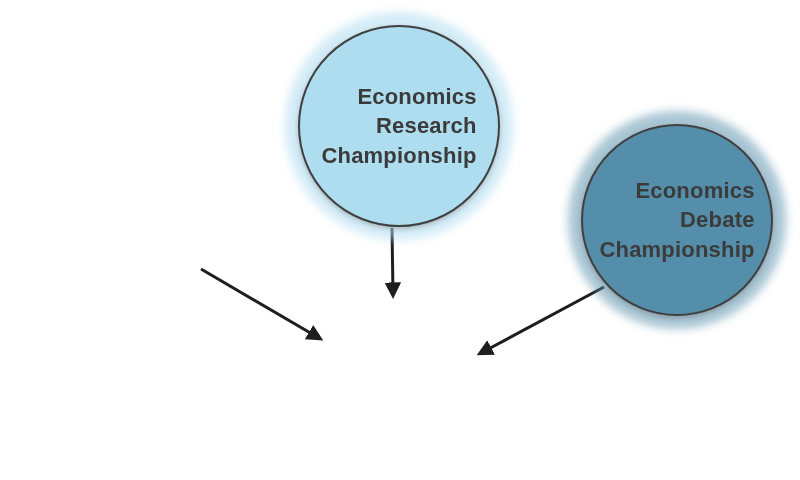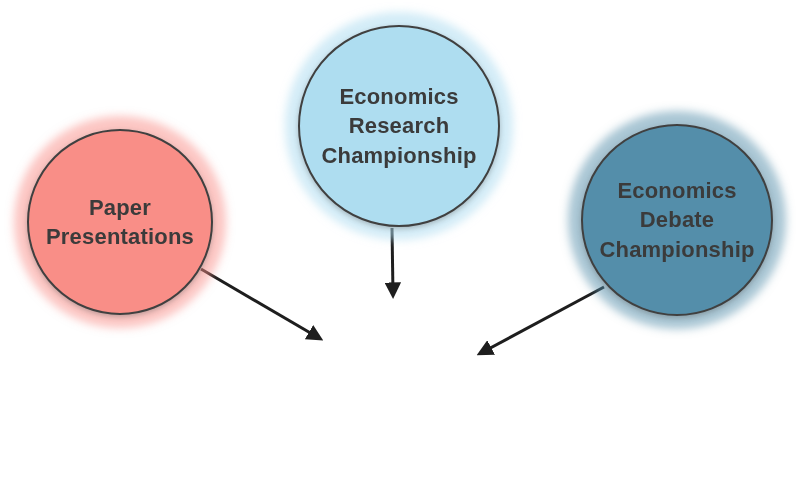--- a/index.html
+++ b/index.html
@@ -24,21 +24,21 @@
     pointer-events: none;
   }
   .node {
     position: absolute;
     box-sizing: border-box;
     border-radius: 50%;
     border: 2px solid #404040;
     display: flex;
     align-items: center;
     justify-content: center;
-    text-align: center;
+    text-align: right;
   }
   .node-label {
     white-space: pre-line;
     font-weight: bold;
     color: #3B3B3B;
     line-height: 1.32;
     letter-spacing: 0.2px;
   }
   .node-paper        { left: 27px;  top: 129px; width: 186px; height: 186px; }
   .node-research     { left: 298px; top: 25px;  width: 202px; height: 202px; }
@@ -58,24 +58,20 @@
     <defs>
       <marker id="arrowhead" viewBox="0 0 10 10" refX="7" refY="5" markerWidth="5.5" markerHeight="5.5" orient="auto" markerUnits="strokeWidth">
         <path class="arrow-head" d="M 0 0 L 10 5 L 0 10 z" fill="#1E1E1E"></path>
       </marker>
     </defs>
     <line class="arrow-line" x1="201" y1="269" x2="319" y2="338" stroke-width="3" marker-end="url(#arrowhead)" stroke="#1E1E1E"></line>
     <line class="arrow-line" x1="392" y1="228" x2="393" y2="294" stroke-width="3" marker-end="url(#arrowhead)" stroke="#1E1E1E"></line>
     <line class="arrow-line" x1="604" y1="287" x2="481" y2="353" stroke-width="3" marker-end="url(#arrowhead)" stroke="#1E1E1E"></line>
   </svg>
 
-  <div class="node node-paper" style="background: rgb(249, 142, 135); border-color: rgb(64, 64, 64); box-shadow: rgba(60, 60, 60, 0.3) 0px 2px 5px, rgba(249, 142, 135, 0.5) 0px 0px 8px 13px;">
-    <div class="node-label" style="color: rgb(59, 59, 59);">Paper
-Presentations</div>
-  </div>
 
   <div class="node node-research" style="background: rgb(174, 221, 240); border-color: rgb(64, 64, 64); box-shadow: rgba(60, 60, 60, 0.3) 0px 2px 5px, rgba(174, 221, 240, 0.55) 0px 0px 8px 13px;">
     <div class="node-label" style="color: rgb(59, 59, 59);">Economics
 Research
 Championship</div>
   </div>
 
   <div class="node node-debate" style="background: rgb(84, 142, 170); border-color: rgb(64, 64, 64); box-shadow: rgba(60, 60, 60, 0.3) 0px 2px 5px, rgba(84, 142, 170, 0.5) 0px 0px 8px 13px;">
     <div class="node-label" style="color: rgb(59, 59, 59);">Economics
 Debate

